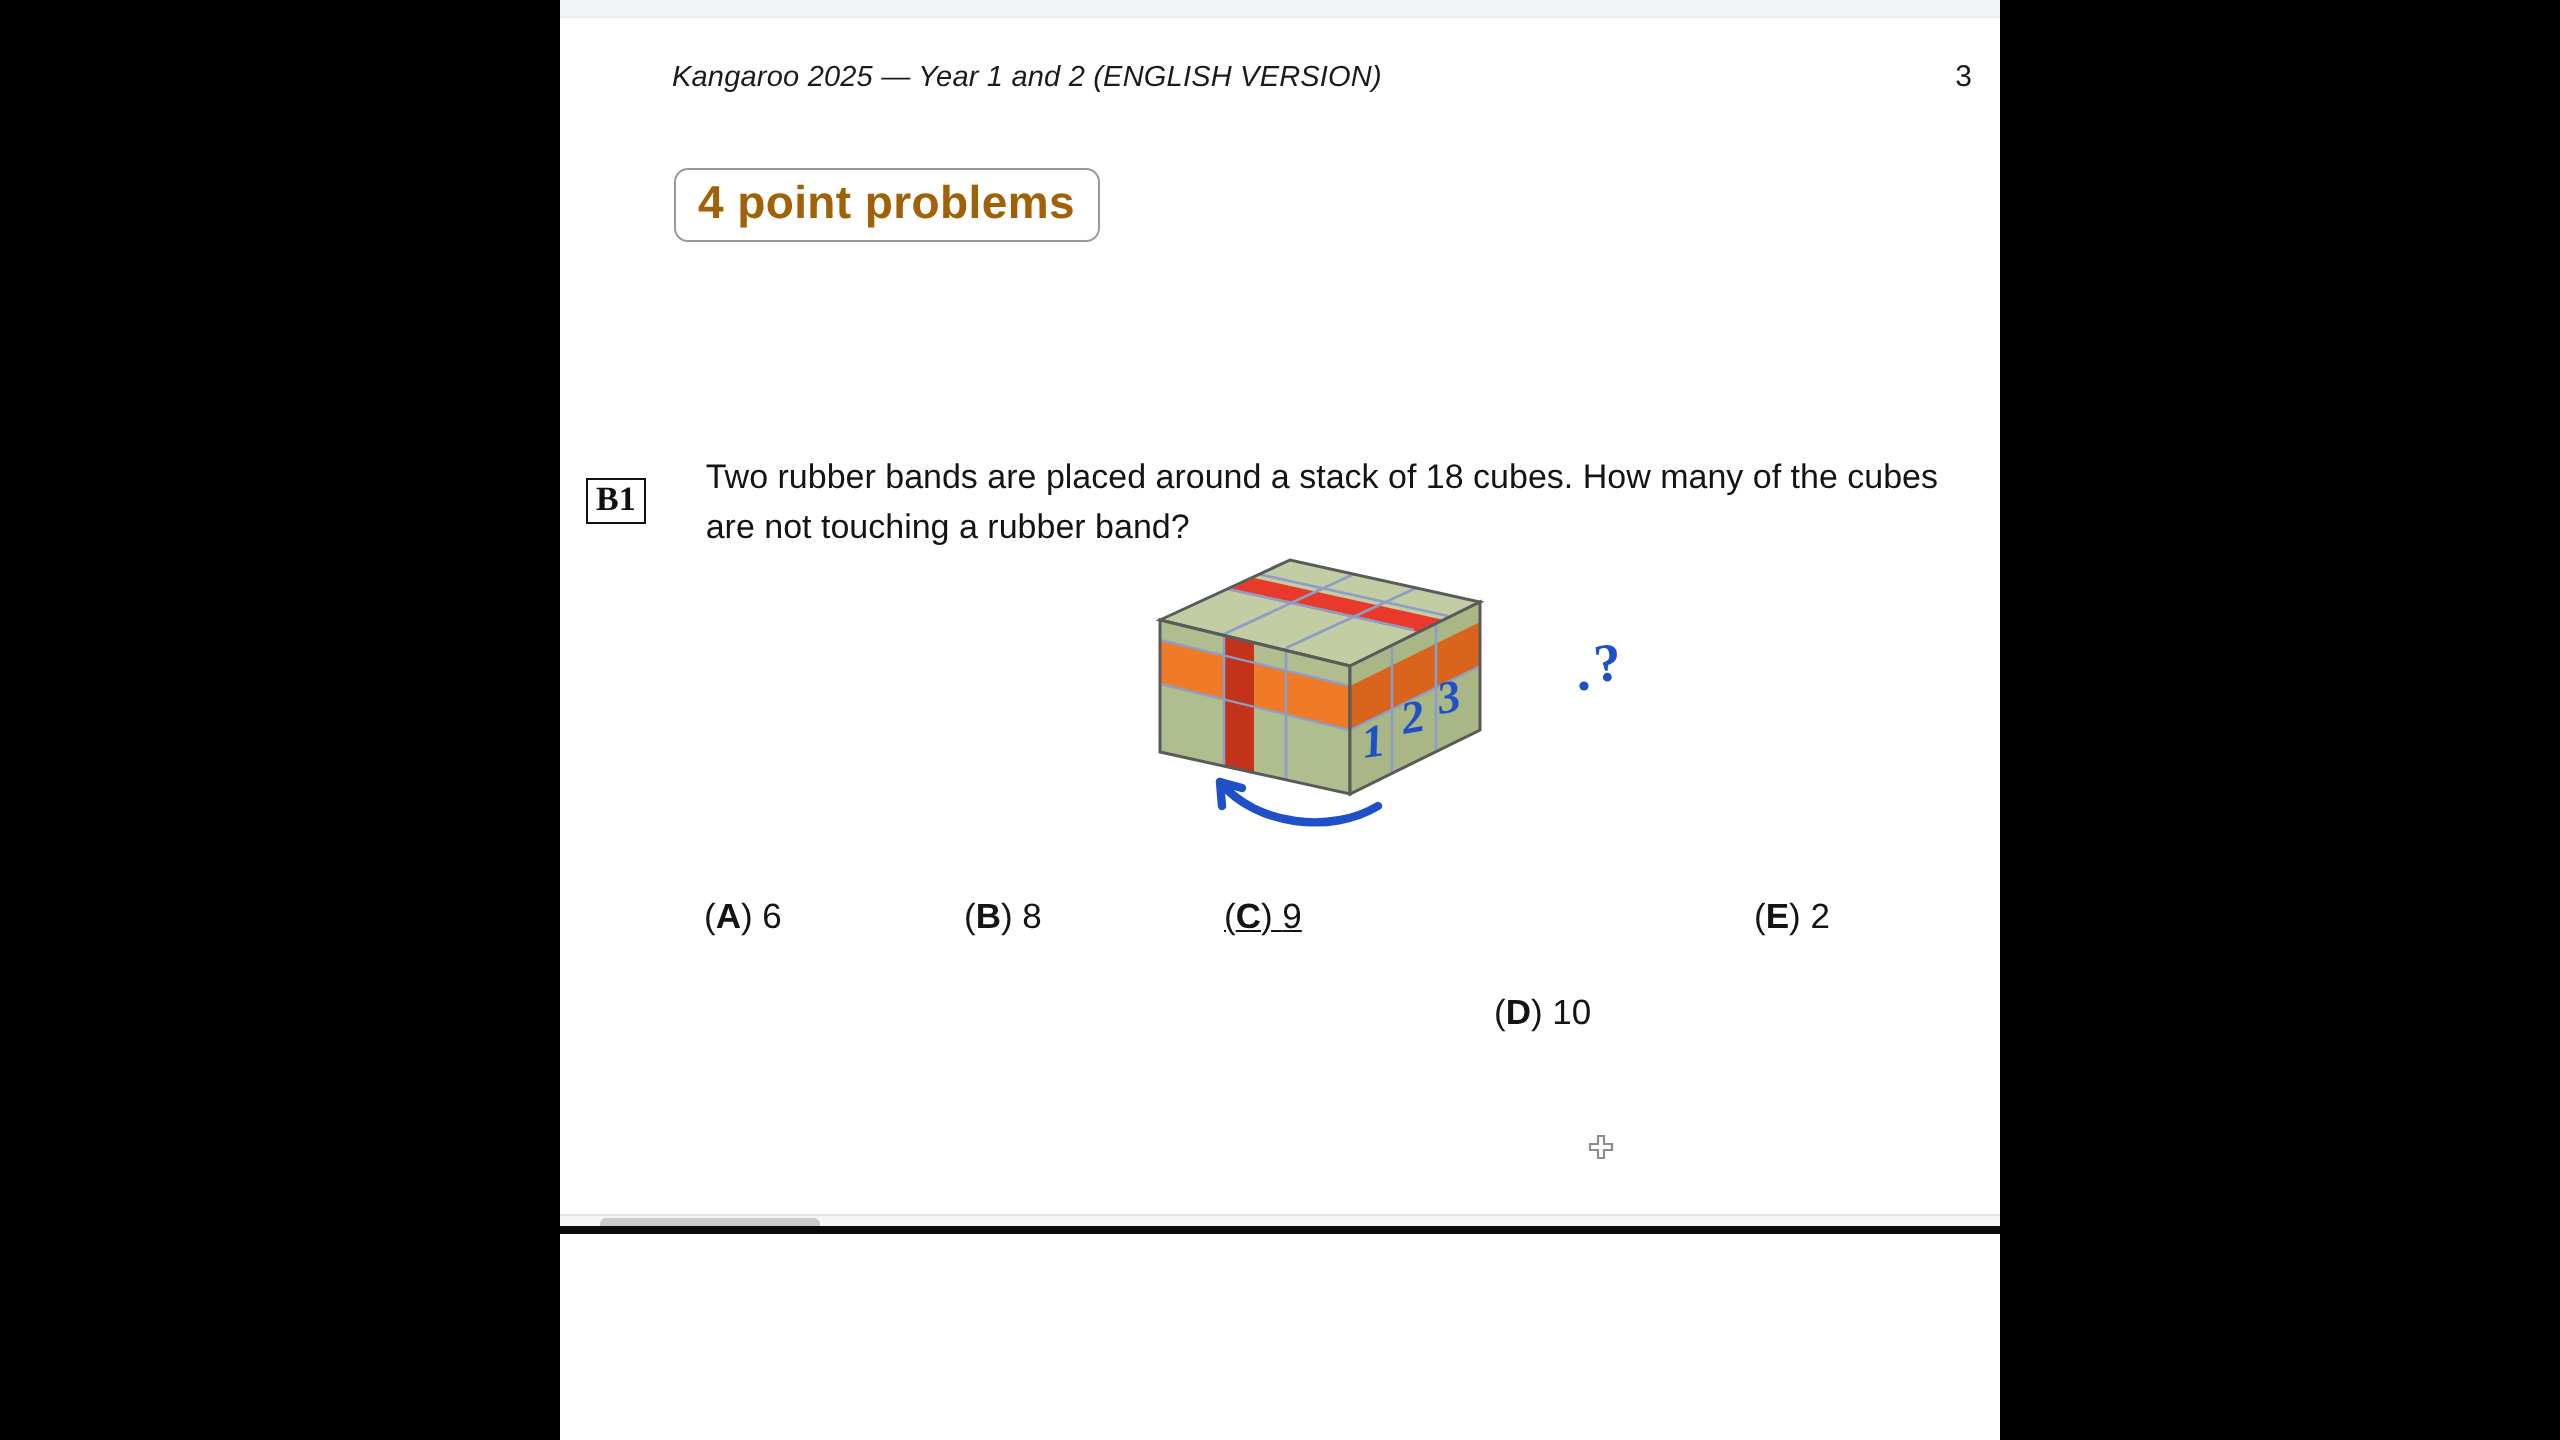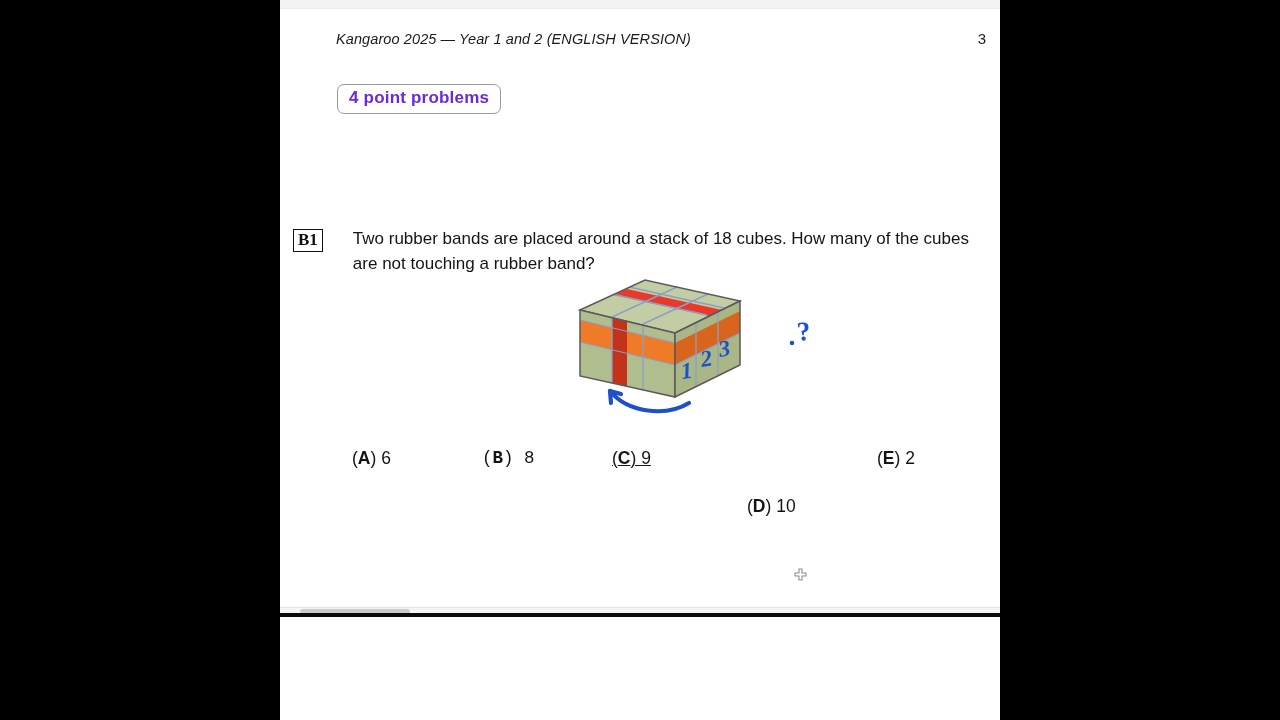--- a/index.html
+++ b/index.html
@@ -108,22 +108,22 @@
 
   .section-chip {
     position: absolute;
     left: 57px;
     top: 84px;
     padding: 3px 11px 5px 11px;
     border: 1.6px solid #9a9a9a;
     border-radius: 7px;
     font-family: "Liberation Sans", sans-serif;
     font-weight: bold;
-    font-size: 17px;
-    color: #6d28d9;
+    font-size: 23px;
+    color: #a16207;
     letter-spacing: 0.2px;
     background: #ffffff;
     white-space: nowrap;
   }
 
   .q-block {
     position: absolute;
     left: 13px;
     top: 226px;
     width: 700px;
@@ -135,21 +135,21 @@
   .q-tag {
     flex: 0 0 auto;
     border: 1.3px solid #111111;
     padding: 1px 4px 2px 4px;
     font-family: "Liberation Serif", serif;
     font-size: 17px;
     font-weight: bold;
     line-height: 1.05;
     color: #111111;
     background: #ffffff;
-    margin-top: 3px;
+    margin-top: 13px;
   }
   .q-text {
     margin-left: 30px;
     font-family: "Liberation Sans", sans-serif;
     font-size: 17px;
     line-height: 25px;
     color: #141414;
     max-width: 655px;
   }
 
@@ -172,21 +172,21 @@
     display: flex;
   }
   .option {
     font-family: "Liberation Sans", sans-serif;
     font-size: 17.5px;
     color: #141414;
     white-space: nowrap;
   }
   .option .lbl { font-weight: bold; }
   .opt-0 { width: 130px; }
-  .opt-1 { width: 130px; font-family: Liberation Mono, monospace; }
+  .opt-1 { width: 130px; }
   .opt-2 { width: 135px; text-decoration: underline; }
   .opt-3 { width: 130px; margin-top: 48px; }
   .opt-4 { width: 95px; }
 
   
   #cursor-mark {
     position: absolute;
     left: 514px;
     top: 567px;
     width: 13px;

